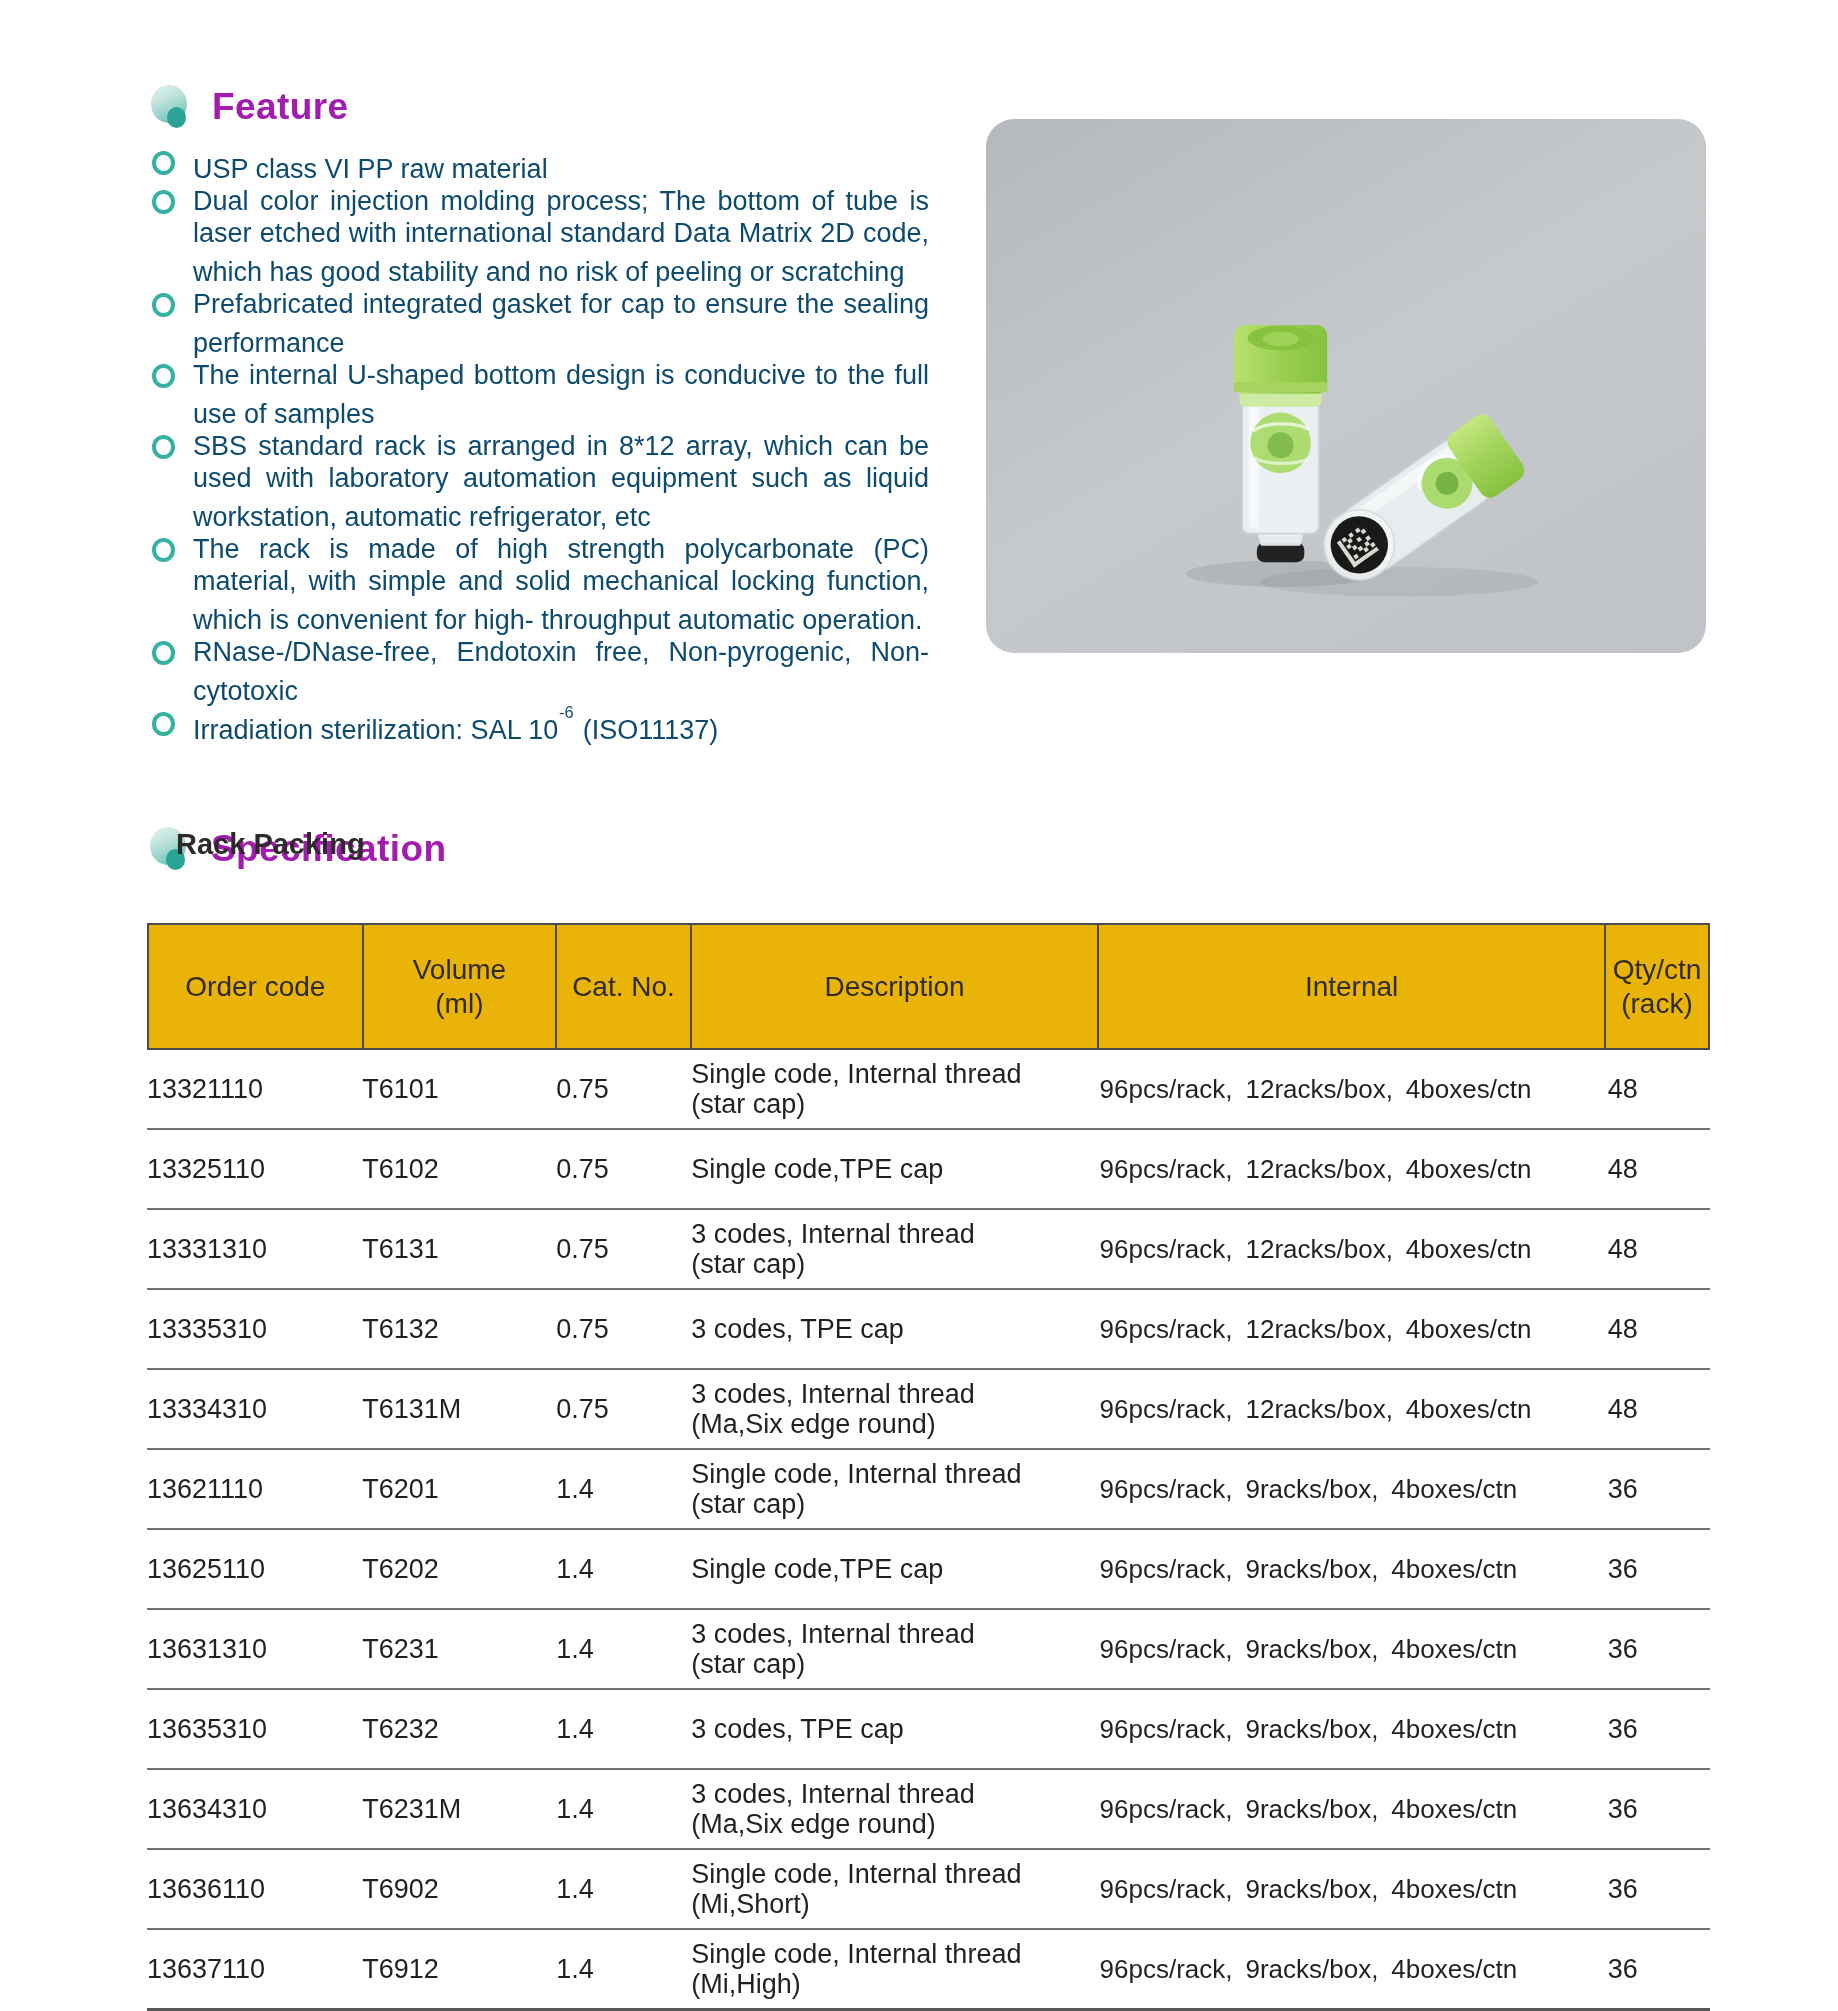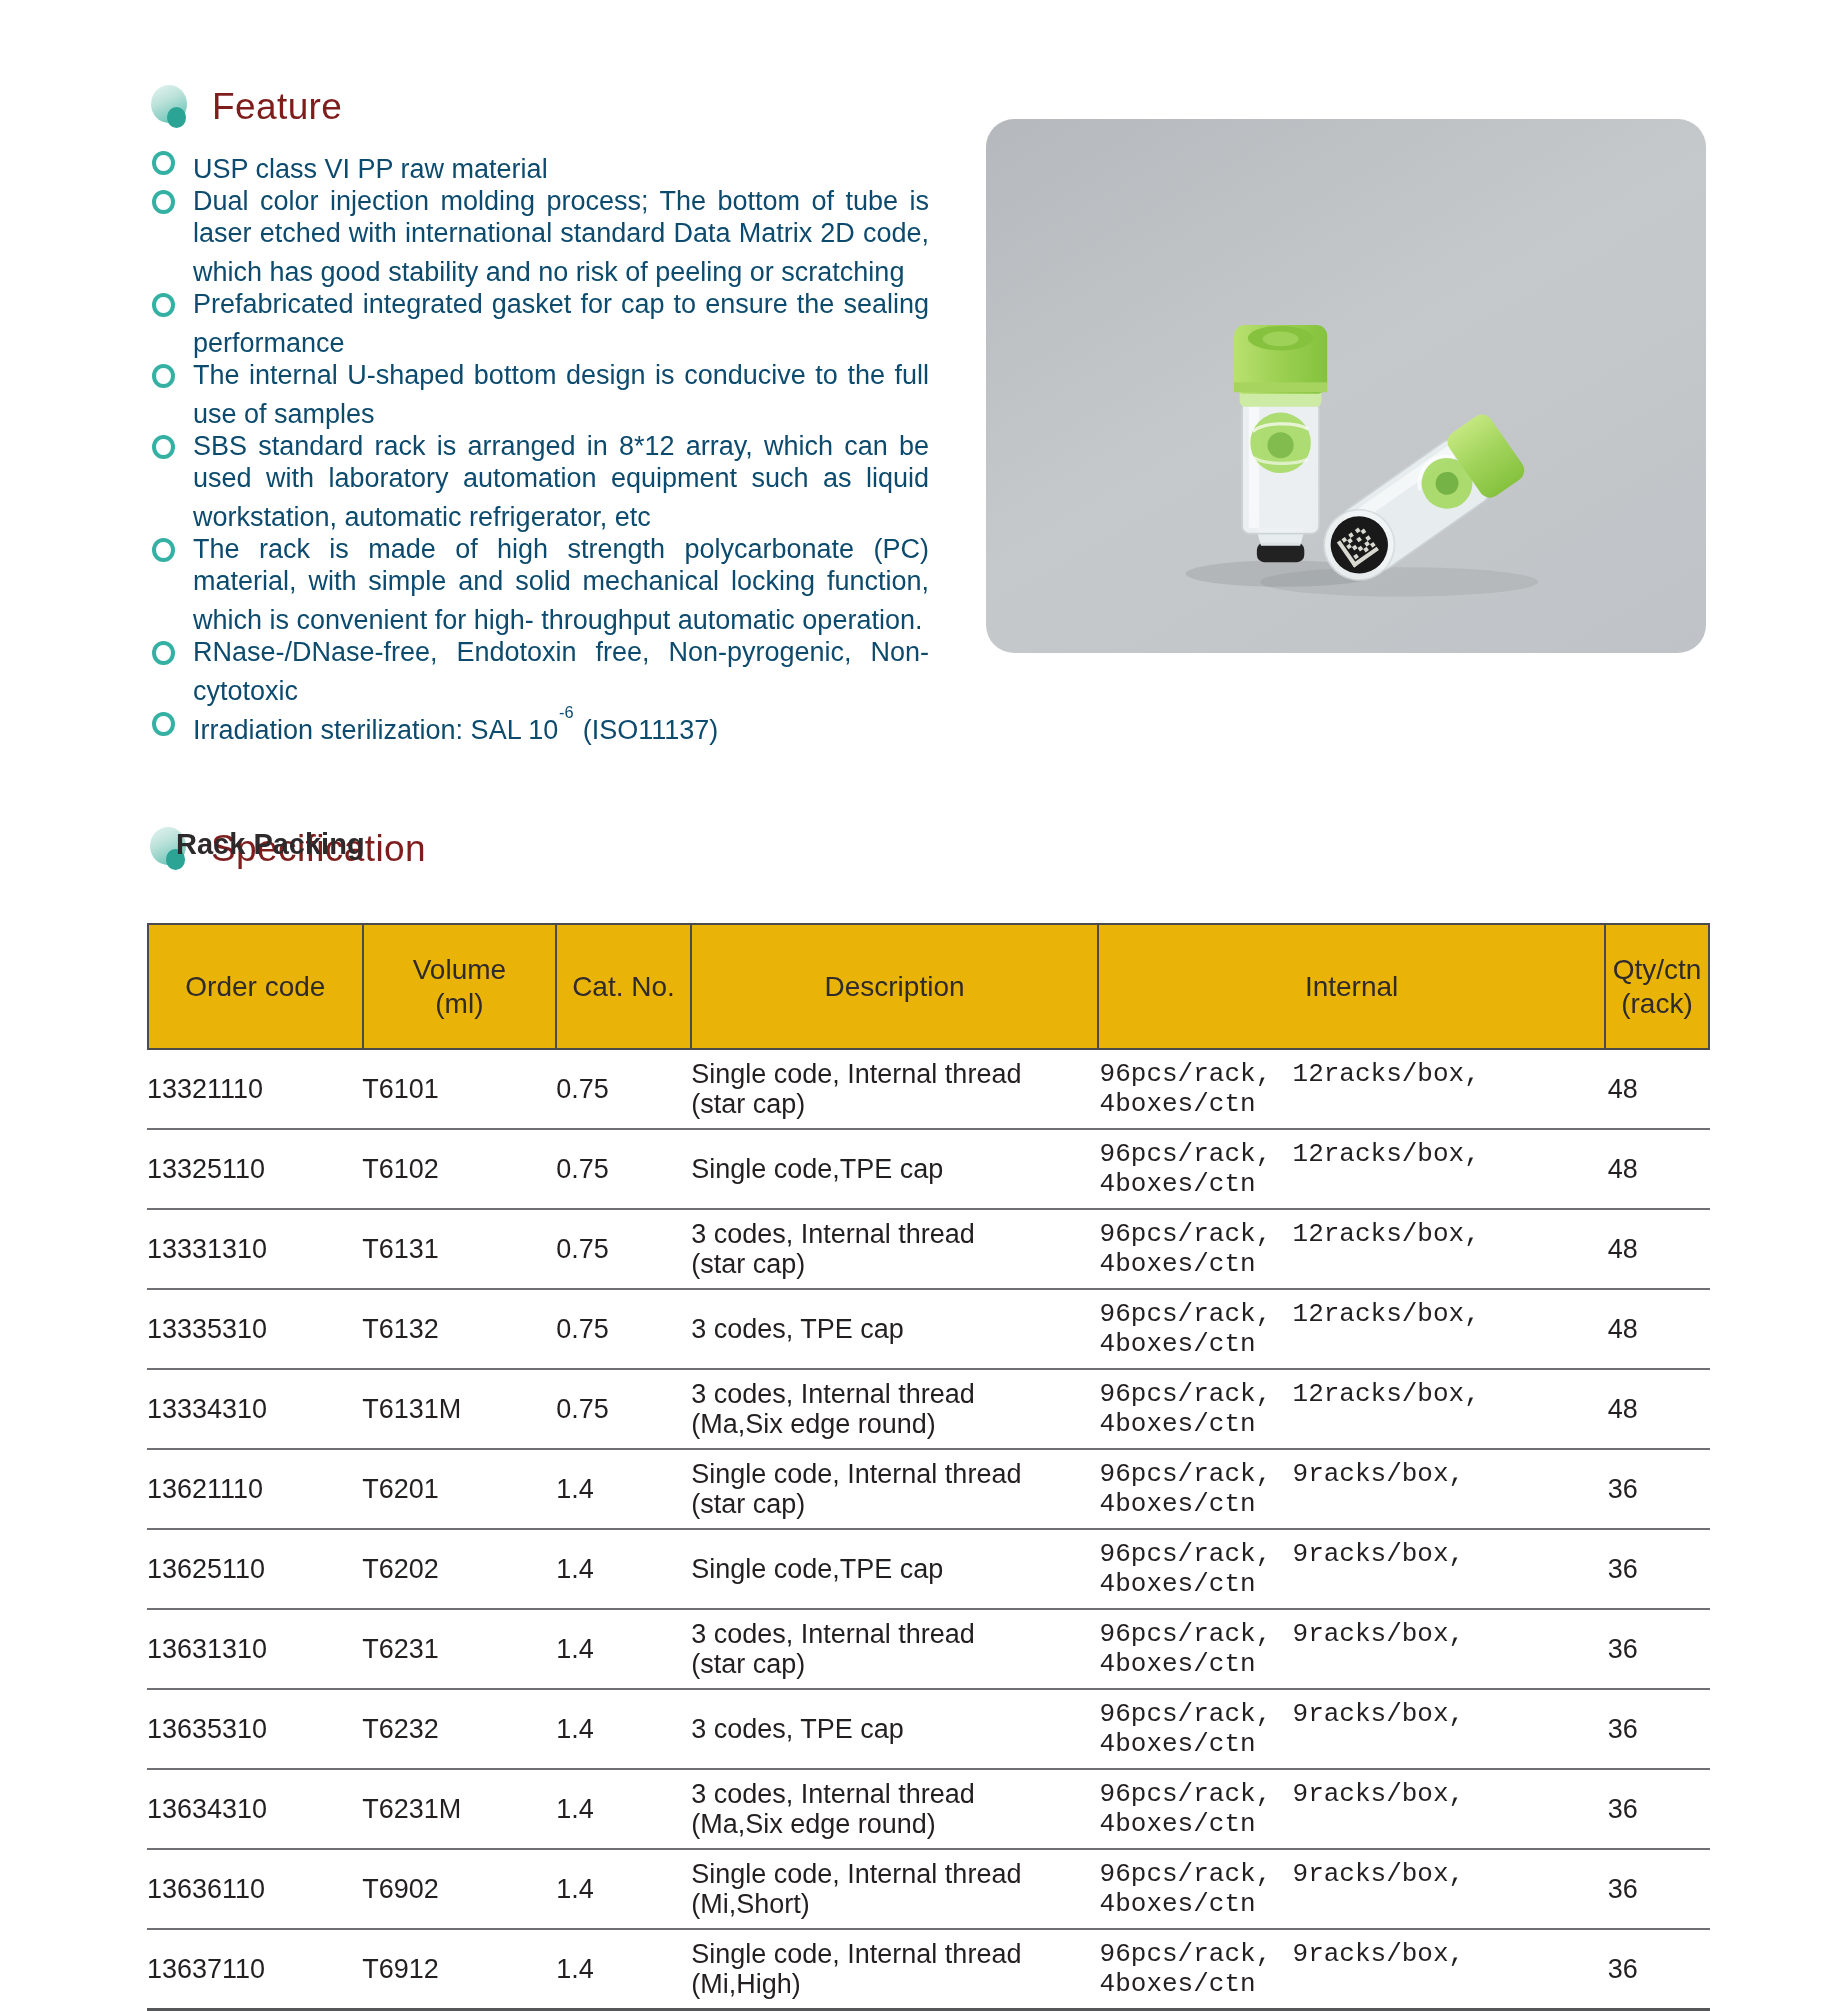--- a/index.html
+++ b/index.html
@@ -17,21 +17,21 @@
   .sec-head.spec{left:150px;top:827px;}
   .sec-icon{position:relative;width:43px;height:44px;flex:0 0 auto;}
   .sec-icon .big{
     position:absolute;left:0;top:0;width:36px;height:38px;border-radius:50%;
     background:linear-gradient(155deg,#e6f4f1 0%,#bce2da 40%,#58bcad 100%);
   }
   .sec-icon .small{
     position:absolute;left:16.4px;top:22px;width:19px;height:20.5px;border-radius:50%;
     background:#2ba495;
   }
-  .sec-title{margin:0;font-size:37px;font-weight:400;color:#7f1d1d;letter-spacing:0.4px;}
+  .sec-title{margin:0;font-size:37px;font-weight:700;color:#a21caf;letter-spacing:0.4px;}
   
   .bullets{position:absolute;left:152px;top:146px;width:786px;list-style:none;margin:0;padding:0;}
   .bullet{display:flex;align-items:flex-start;}
   .ring{
     flex:0 0 auto;box-sizing:border-box;width:23px;height:24.5px;margin:4.9px 18px 0 0;
     border:4.1px solid #35b1a3;border-radius:50%;
   }
   .btext{margin:0;width:736px;font-size:27px;line-height:32px;text-align:justify;color:#0c4a6e;}
   .btext sup{font-size:16.4px;position:relative;top:-10.6px;margin:0 1.6px 0 0.8px;}
   
@@ -58,21 +58,21 @@
   }
   .th:last-child{border-right:none;}
   .tbody{width:1563px;}
   .trow{
     align-items:center;min-height:65px;padding:6.5px 0;
     border-bottom:2.5px solid #6f7073;text-align:left;
   }
   .trow:last-child{border-bottom:4.1px solid #565759;}
   .td{font-size:27px;line-height:30px;color:#231f20;}
   .td.desc{white-space:pre-line;}
-  .td.pack{font-size:26px;word-spacing:5.7px;font-family:Liberation Mono, monospace;}
+  .td.pack{font-size:26px;word-spacing:5.7px;}
 </style>
 </head>
 <body>
 
 <div class="page">
 
   <div class="sec-head feature">
     <span class="sec-icon">
       <i class="big"></i>
       <i class="small"></i>

